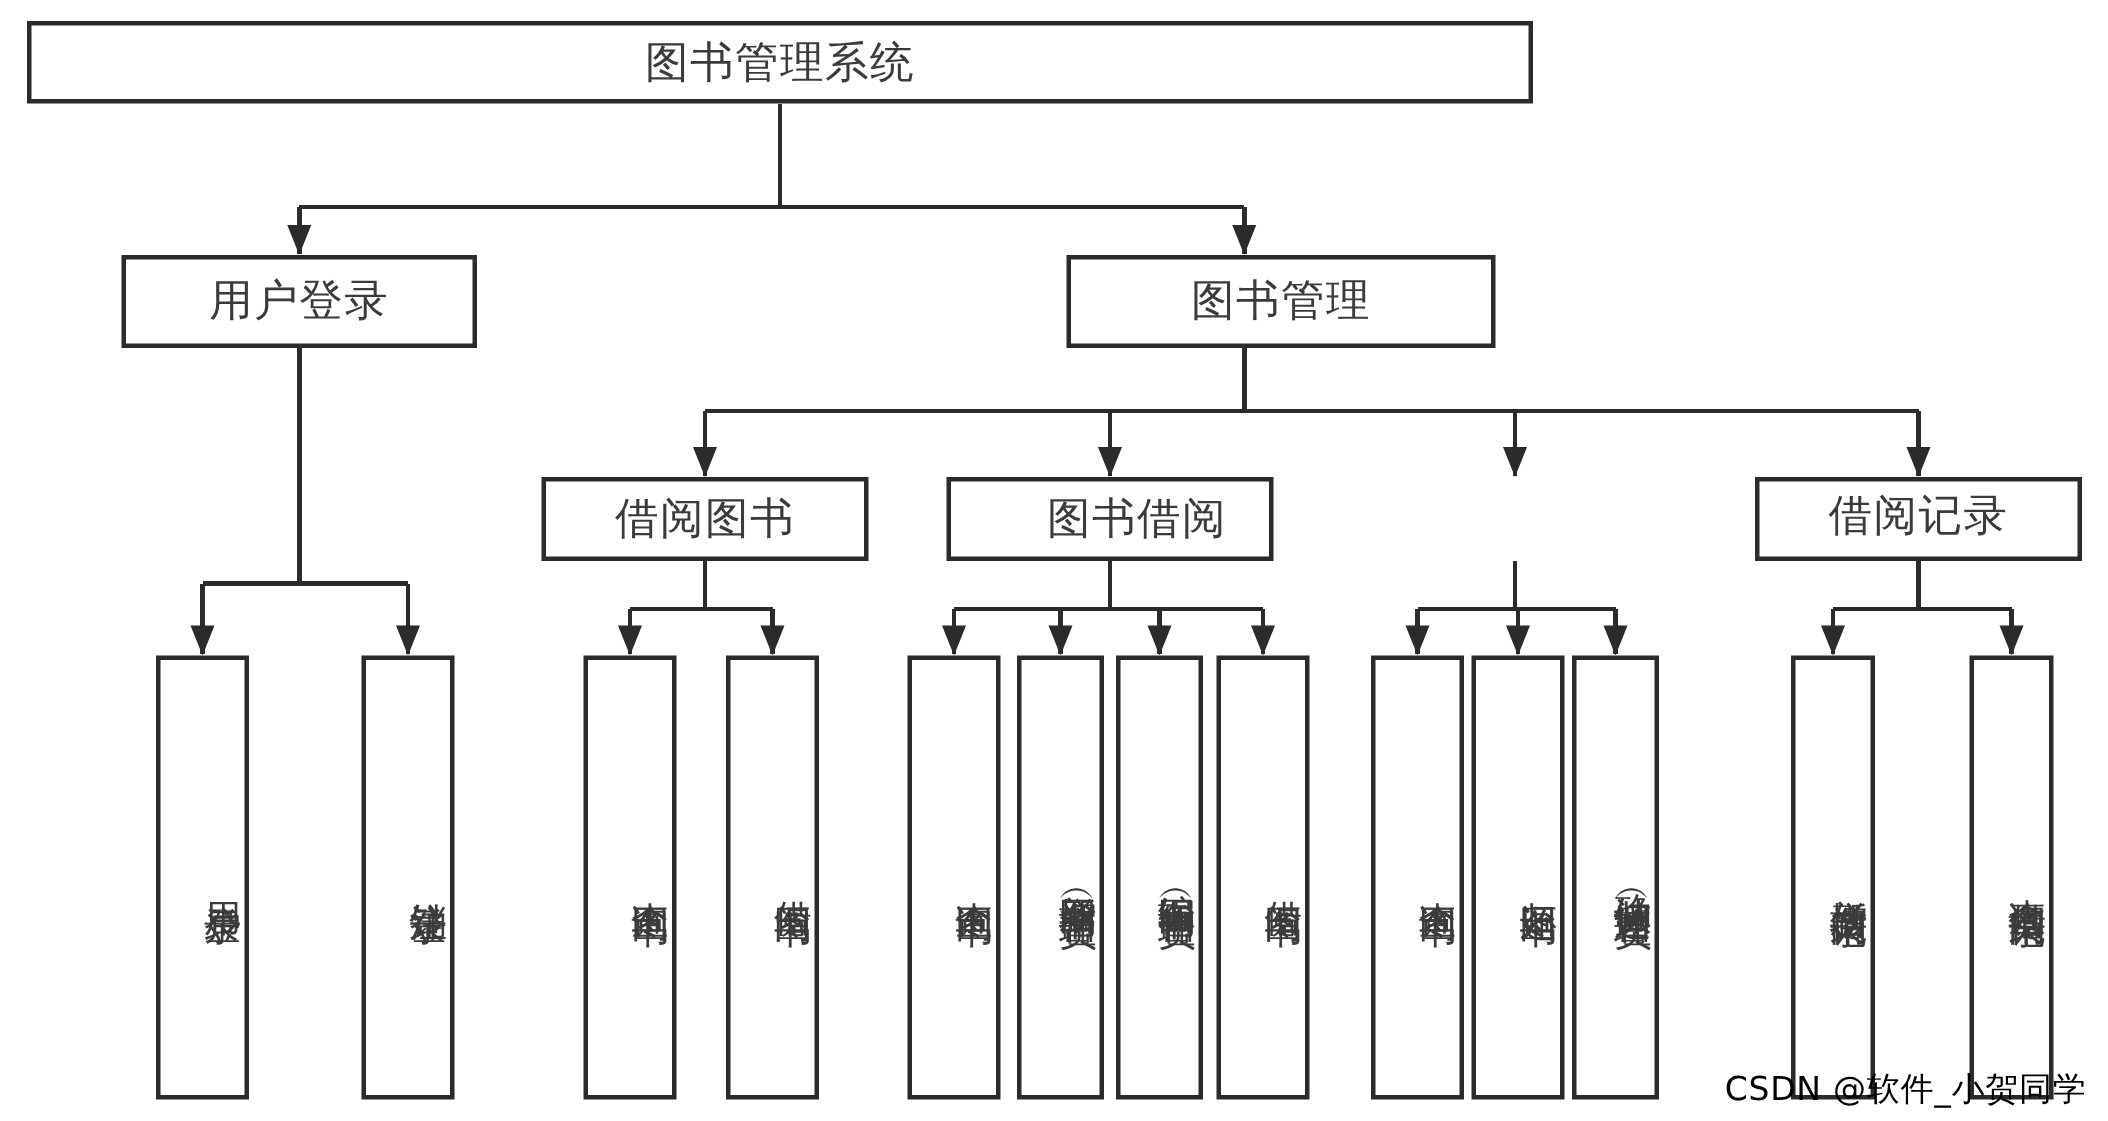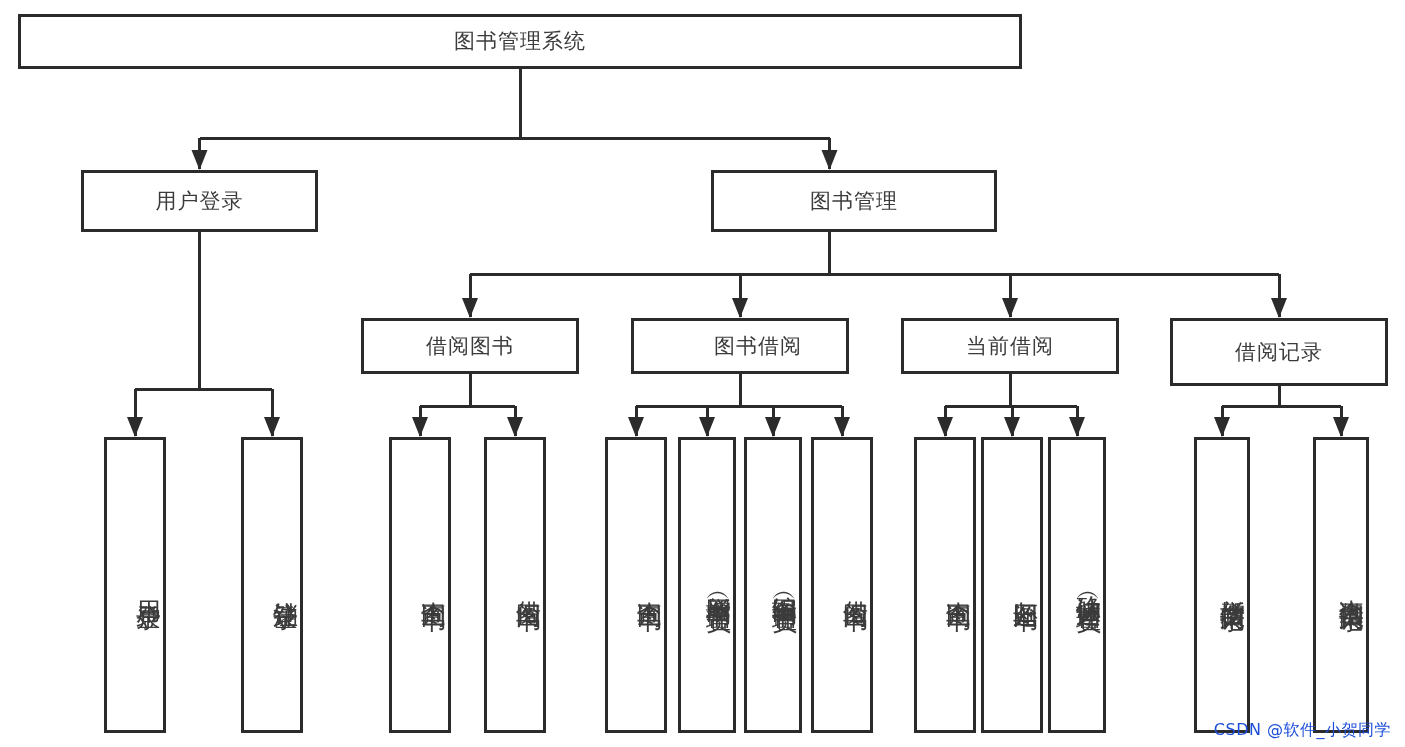--- a/index.html
+++ b/index.html
@@ -21,21 +21,21 @@
     position: absolute;
     box-sizing: border-box;
     border: 3px solid #2b2b2b;
     background: #ffffff;
     display: flex;
     align-items: center;
     justify-content: center;
     color: #3b3b3b;
   }
   .node.horiz {
-    font-size: 21px;
+    font-size: 29px;
     letter-spacing: 1px;
     line-height: 1.15;
   }
   .node.vert {
     writing-mode: vertical-rl;
     text-orientation: upright;
     font-size: 25px;
     line-height: 1.18;
     letter-spacing: 2px;
     padding: 6px 0;
@@ -53,22 +53,22 @@
     left: 0;
     top: 0;
     width: 1405px;
     height: 747px;
     pointer-events: none;
   }
   .watermark {
     position: absolute;
     right: 14px;
     bottom: 6px;
-    font-size: 16px;
-    color: #1d4ed8;
+    font-size: 22px;
+    color: #000000;
     letter-spacing: 0.5px;
     white-space: nowrap;
   }
 </style>
 </head>
 <body>
 
 <div id="canvas">
 
   <svg id="edges" viewBox="0 0 1405 747">
@@ -136,24 +136,21 @@
   <div class="node horiz" style="left:711px; top:170px; width:286px; height:62px;">
     <span>图书管理</span>
   </div>
 
   <div class="node horiz" style="left:361px; top:318px; width:218px; height:56px;">
     <span>借阅图书</span>
   </div>
   <div class="node horiz" style="left:631px; top:318px; width:218px; height:56px;padding-left:36px;">
     <span>图书借阅</span>
   </div>
-  <div class="node horiz" style="left:901px; top:318px; width:218px; height:56px;">
-    <span>当前借阅</span>
-  </div>
-  <div class="node horiz" style="left:1170px; top:318px; width:218px; height:68px;">
+  <div class="node horiz" style="left:1170px; top:318px; width:218px; height:56px;font-family:Liberation Mono, monospace;">
     <span>借阅记录</span>
   </div>
 
   <div class="node vert" style="left:104px; top:437px; width:62px; height:296px;">
     <span class="vtext">用户登录</span>
   </div>
   <div class="node vert" style="left:241px; top:437px; width:62px; height:296px;">
     <span class="vtext">注销登录</span>
   </div>
 

